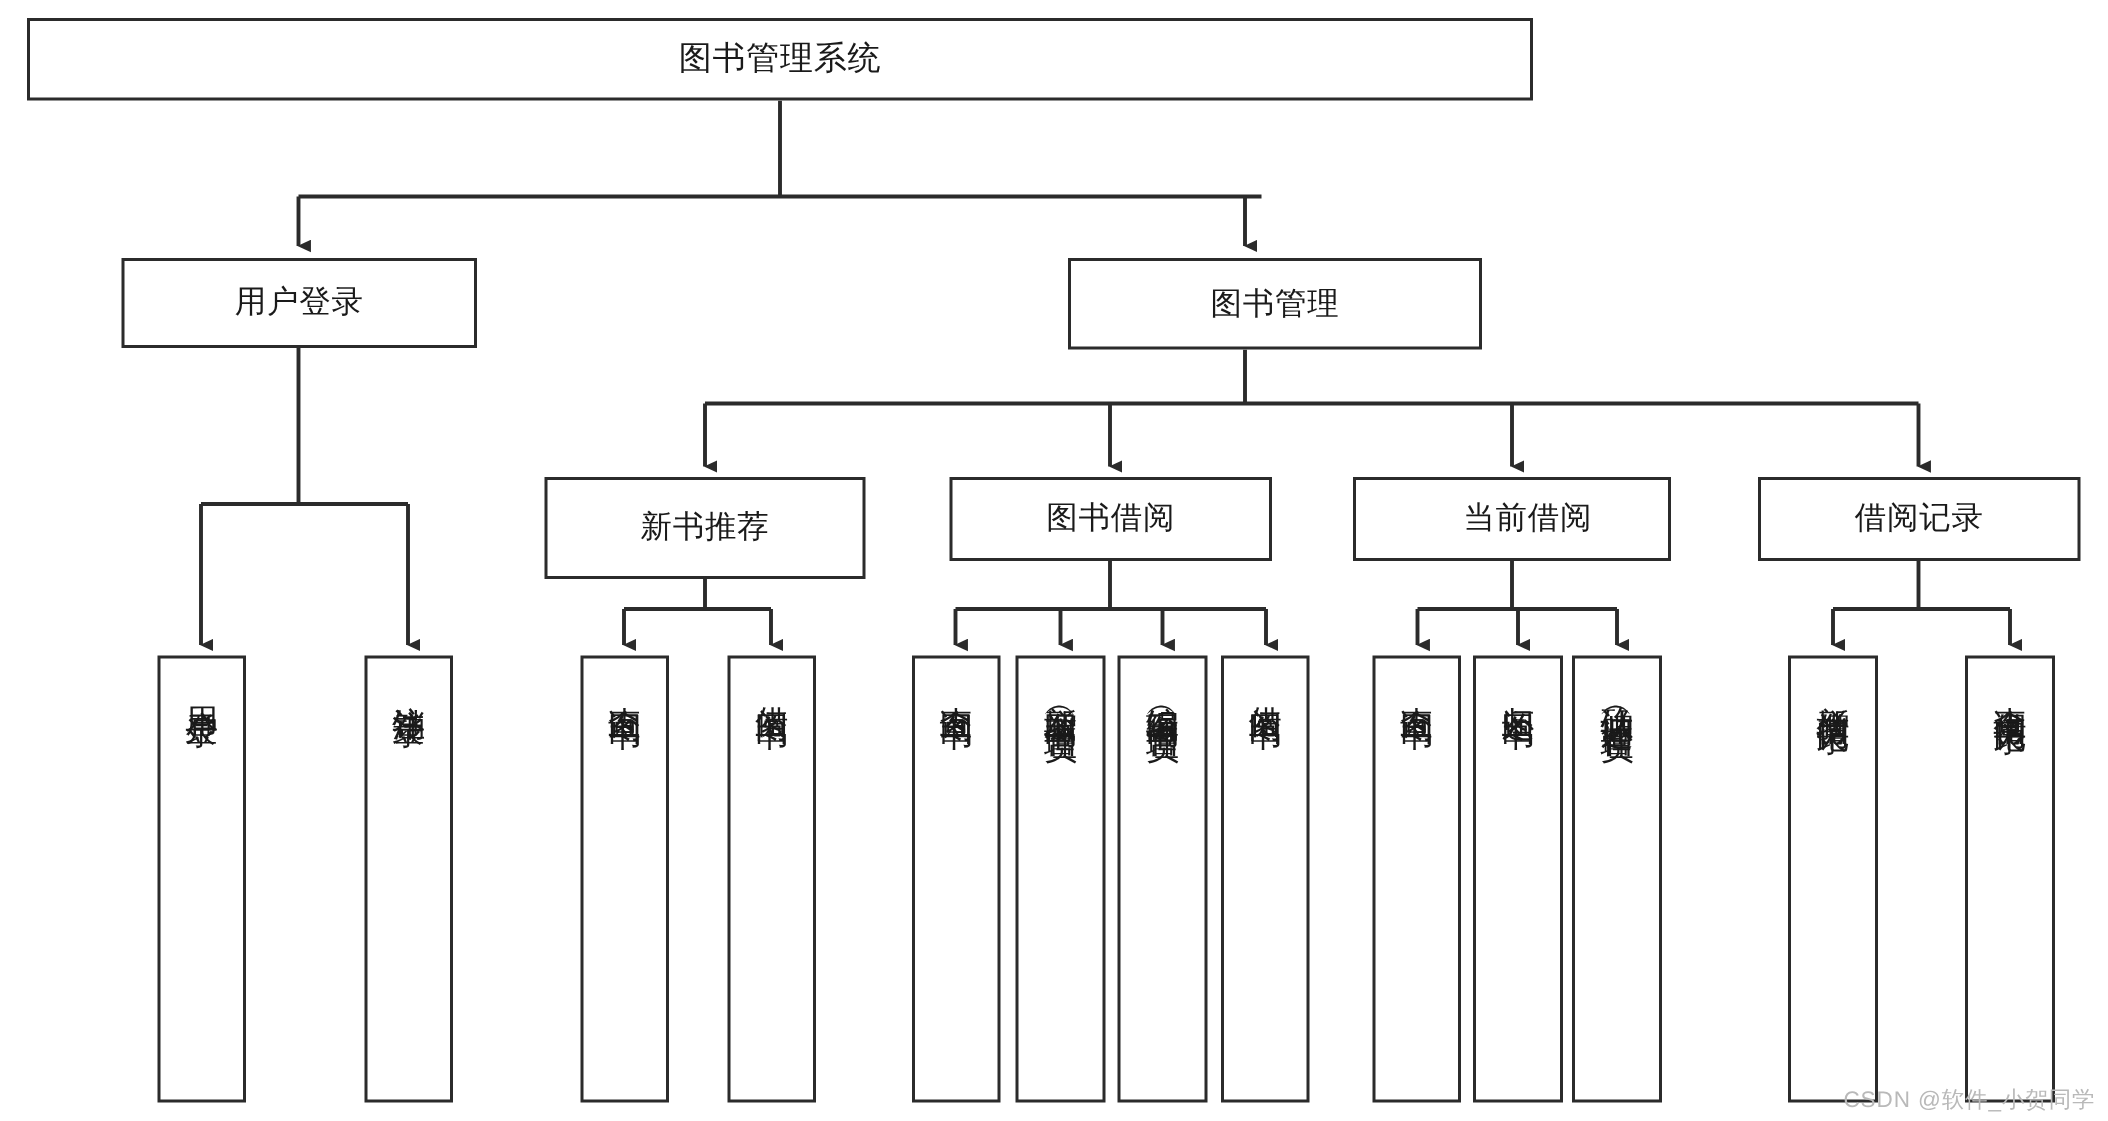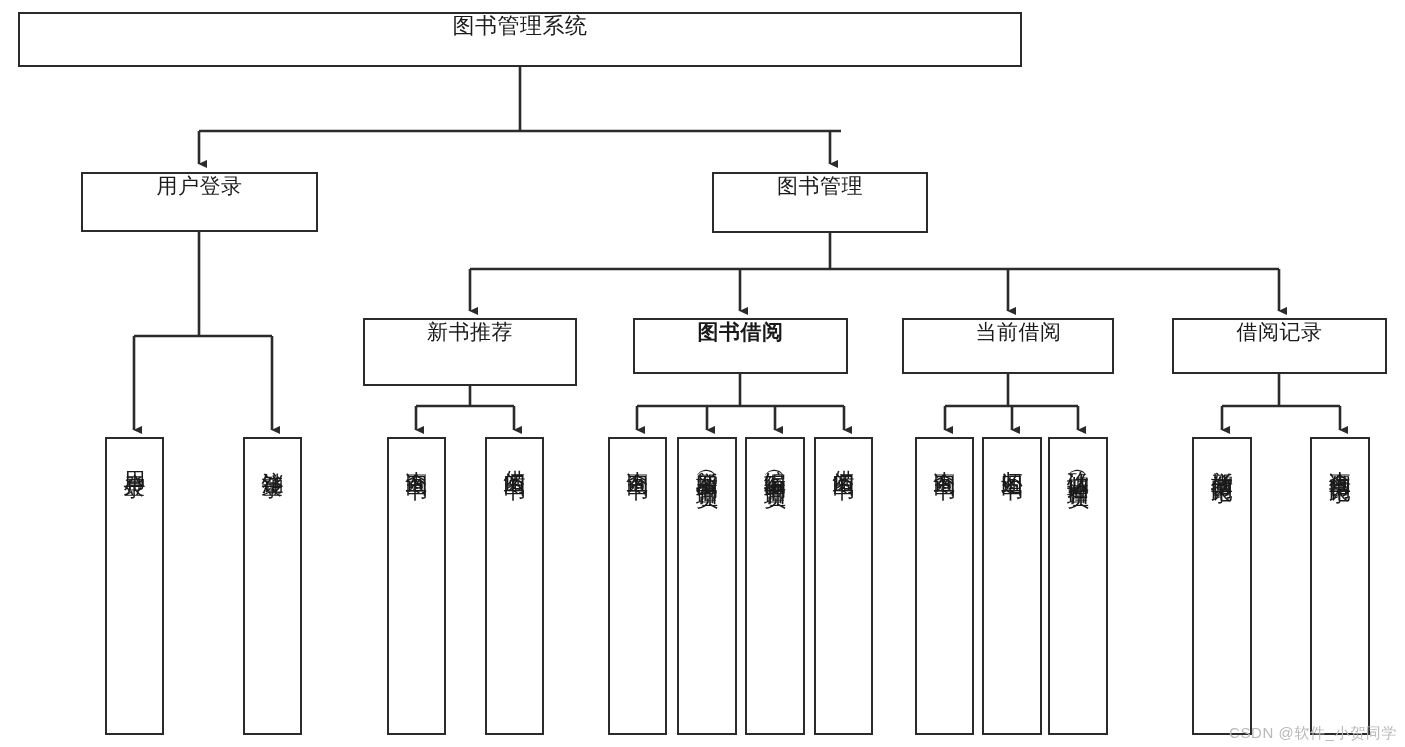--- a/index.html
+++ b/index.html
@@ -24,20 +24,21 @@
     top: 0;
     width: 1405px;
     height: 747px;
   }
   .node {
     position: absolute;
     box-sizing: border-box;
     background: #ffffff;
     border: 2.5px solid #2b2b2b;
     display: flex;
+    align-items: center;
     justify-content: center;
     z-index: 2;
   }
   .node-label {
     color: #1a1a1a;
     font-size: 21px;
     line-height: 1.12;
     letter-spacing: 0.5px;
     white-space: nowrap;
     text-align: center;
@@ -129,29 +130,29 @@
   </svg>
 
   <div class="node horizontal root" style="left:18px; top:12px; width:1004px; height:55px;">
     <span class="node-label">图书管理系统</span>
   </div>
 
   <div class="node horizontal" style="left:81px; top:172px; width:237px; height:60px;">
     <span class="node-label">用户登录</span>
   </div>
 
-  <div class="node horizontal" style="left:712px; top:172px; width:216px; height:61px;">
+  <div class="node horizontal" style="left:712px; top:172px; width:276px; height:61px;">
     <span class="node-label">图书管理</span>
   </div>
 
   <div class="node horizontal" style="left:363px; top:318px; width:214px; height:68px;">
     <span class="node-label">新书推荐</span>
   </div>
 
-  <div class="node horizontal" style="left:633px; top:318px; width:215px; height:56px;font-weight:bold;">
+  <div class="node horizontal" style="left:633px; top:318px; width:215px; height:56px;">
     <span class="node-label">图书借阅</span>
   </div>
 
   <div class="node horizontal" style="left:902px; top:318px; width:212px; height:56px;padding-left:21px;">
     <span class="node-label">当前借阅</span>
   </div>
 
   <div class="node horizontal" style="left:1172px; top:318px; width:215px; height:56px;">
     <span class="node-label">借阅记录</span>
   </div>

